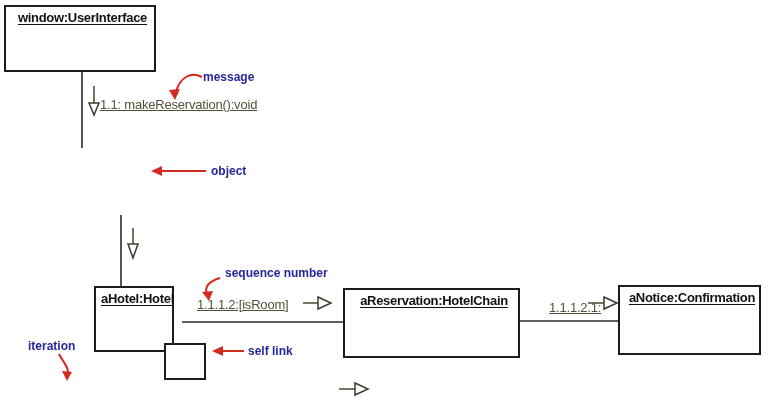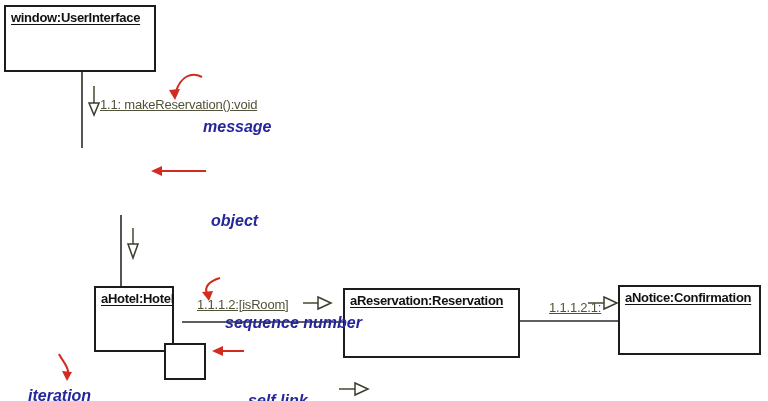--- a/index.html
+++ b/index.html
@@ -1,37 +1,37 @@
 <!DOCTYPE html>
 <html style="--box-border: #1c1c1c; --title-text: #111111; --message-text: #52523a; --annotation-text: #26269c; --annotation-arrow: #d32b20;"><head>
 <meta charset="utf-8">
 <style>
   html,body{margin:0;padding:0;background:#fff;}
   .canvas{
     position:relative;width:768px;height:401px;background:#fff;
-    font-family:"Liberation Sans", sans-serif;overflow:hidden;
+    font-family:"Liberation Sans", sans-serif;overflow:hidden;text-align:center;
   }
   svg.layer{position:absolute;left:0;top:0;}
   .obj-box{
     position:absolute;background:#fff;border:2px solid var(--box-border,#1c1c1c);
     box-sizing:border-box;
   }
   .obj-title{
     display:inline-block;margin:3px 0 0 5px;
     font-weight:bold;font-size:13px;letter-spacing:-0.3px;
     color:var(--title-text,#111);text-decoration:underline;text-underline-offset:2px;
     white-space:nowrap;
   }
   .msg{
     position:absolute;font-size:13px;letter-spacing:-0.2px;
     color:var(--message-text,#52523a);white-space:nowrap;text-decoration:underline;
   }
   .ann{
-    position:absolute;font-size:16px;font-weight:bold;font-style:italic;
-    color:var(--annotation-text,#26269c);white-space:nowrap;margin-top:48px;
+    position:absolute;font-size:12px;font-weight:bold;
+    color:var(--annotation-text,#26269c);white-space:nowrap;
   }
   .linkline{stroke:#2a2a2a;stroke-width:1.6;}
   .stick{stroke:var(--message-text,#52523a);stroke-width:1.6;}
   .openhead{fill:#ffffff;stroke:#3c3c2c;stroke-width:1.5;}
   .redline{stroke:var(--annotation-arrow,#d32b20);stroke-width:2;fill:none;}
   .redhead{fill:var(--annotation-arrow,#d32b20);stroke:none;}
 </style>
 </head>
 <body>
 
@@ -93,21 +93,21 @@
   </div>
 
 
   <div class="obj-box" style="left:94px;top:286px;width:80px;height:66px">
     <span class="obj-title">aHotel:Hotel</span>
   </div>
 
   <div class="obj-box" style="left:164px;top:343px;width:42px;height:37px"></div>
 
   <div class="obj-box" style="left:343px;top:288px;width:177px;height:70px">
-    <span class="obj-title">aReservation:Reservation</span>
+    <span class="obj-title">aReservation:HotelChain</span>
   </div>
 
   <div class="obj-box" style="left:618px;top:285px;width:143px;height:70px">
     <span class="obj-title">aNotice:Confirmation</span>
   </div>
 
   <div class="msg" style="left:100px;top:97px">1.1: makeReservation():void</div>
   <div class="msg" style="left:197px;top:297px">1.1.1.2:[isRoom]</div>
   <div class="msg" style="left:549px;top:300px">1.1.1.2.1:</div>
 

